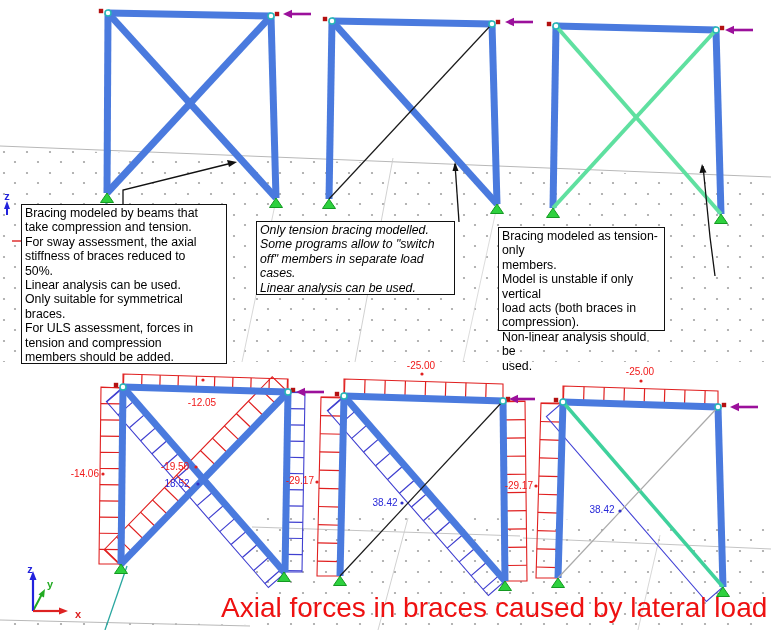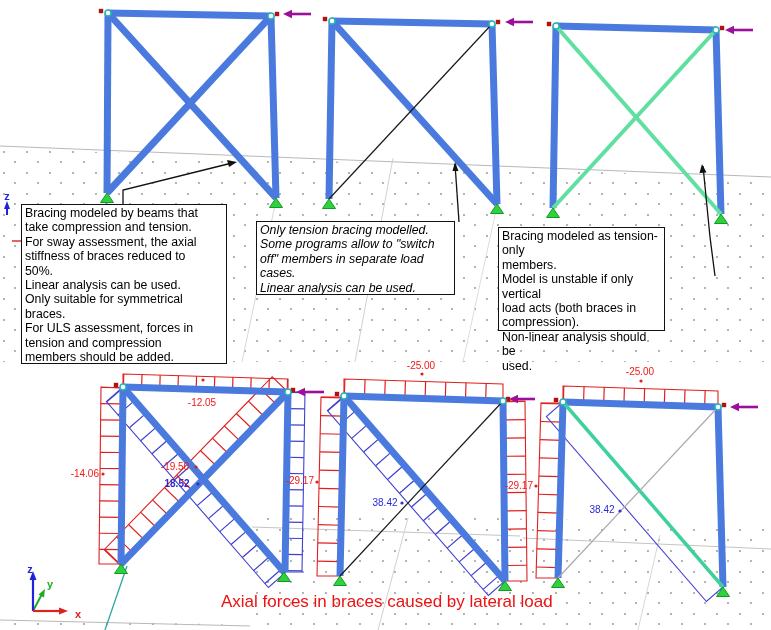--- a/index.html
+++ b/index.html
@@ -7,21 +7,21 @@
          font-family:"Liberation Sans",sans-serif;}
   #gfx{position:absolute;left:0;top:0;}
   .callout{position:absolute;background:#ffffff;border:1.5px solid #111;
            font-size:12.3px;line-height:14.4px;color:#000;padding:1px 3px;
            white-space:pre-line;box-sizing:border-box;}
   .flabel{position:absolute;font-size:10px;line-height:10px;white-space:nowrap;}
   .f-red{color:#f01818;}
   .f-blue{color:#2828d8;}
   .center{transform:translate(-50%,-50%);}
   .rightal{transform:translate(-100%,-50%);}
-  .caption{position:absolute;left:221px;top:592px;font-size:17px;color:#ee1111;white-space:nowrap;}
+  .caption{position:absolute;left:221px;top:592px;font-size:28px;color:#ee1111;white-space:nowrap;}
   .axlabel{position:absolute;font-size:11px;font-weight:bold;line-height:11px;transform:translate(-50%,-50%);}
   .ax-z{color:#2222dd;} .ax-x{color:#dd2222;} .ax-y{color:#22aa22;}
 </style>
 </head>
 <body>
 
 <div id="stage">
 
 <svg id="gfx" width="771" height="630" viewBox="0 0 771 630">
   <defs>
@@ -285,21 +285,21 @@
 members.
 Model is unstable if only vertical
 load acts (both braces in
 compression).
 Non-linear analysis should be
 used.</div>
 
 <div class="flabel f-red center" style="left:202px;top:373px;margin-top:30px;">-12.05</div>
 <div class="flabel f-red rightal" style="left:99px;top:474px;text-align:center;">-14.06</div>
 <div class="flabel f-red center" style="left:175px;top:467px;text-align:right;">-19.50</div>
-<div class="flabel f-blue center" style="left:177px;top:484px;font-weight:bold;">18.52</div>
+<div class="flabel f-blue center" style="left:177px;top:484px;">18.52</div>
 
 <div class="flabel f-red center" style="left:421px;top:366px;">-25.00</div>
 <div class="flabel f-red rightal" style="left:314px;top:481px;">-29.17</div>
 <div class="flabel f-blue center" style="left:385px;top:503px;">38.42</div>
 
 <div class="flabel f-red center" style="left:640px;top:372px;">-25.00</div>
 <div class="flabel f-red rightal" style="left:533px;top:486px;">-29.17</div>
 <div class="flabel f-blue center" style="left:602px;top:510px;">38.42</div>
 
 <div class="axlabel ax-z" style="left:30px;top:569px;">z</div>

